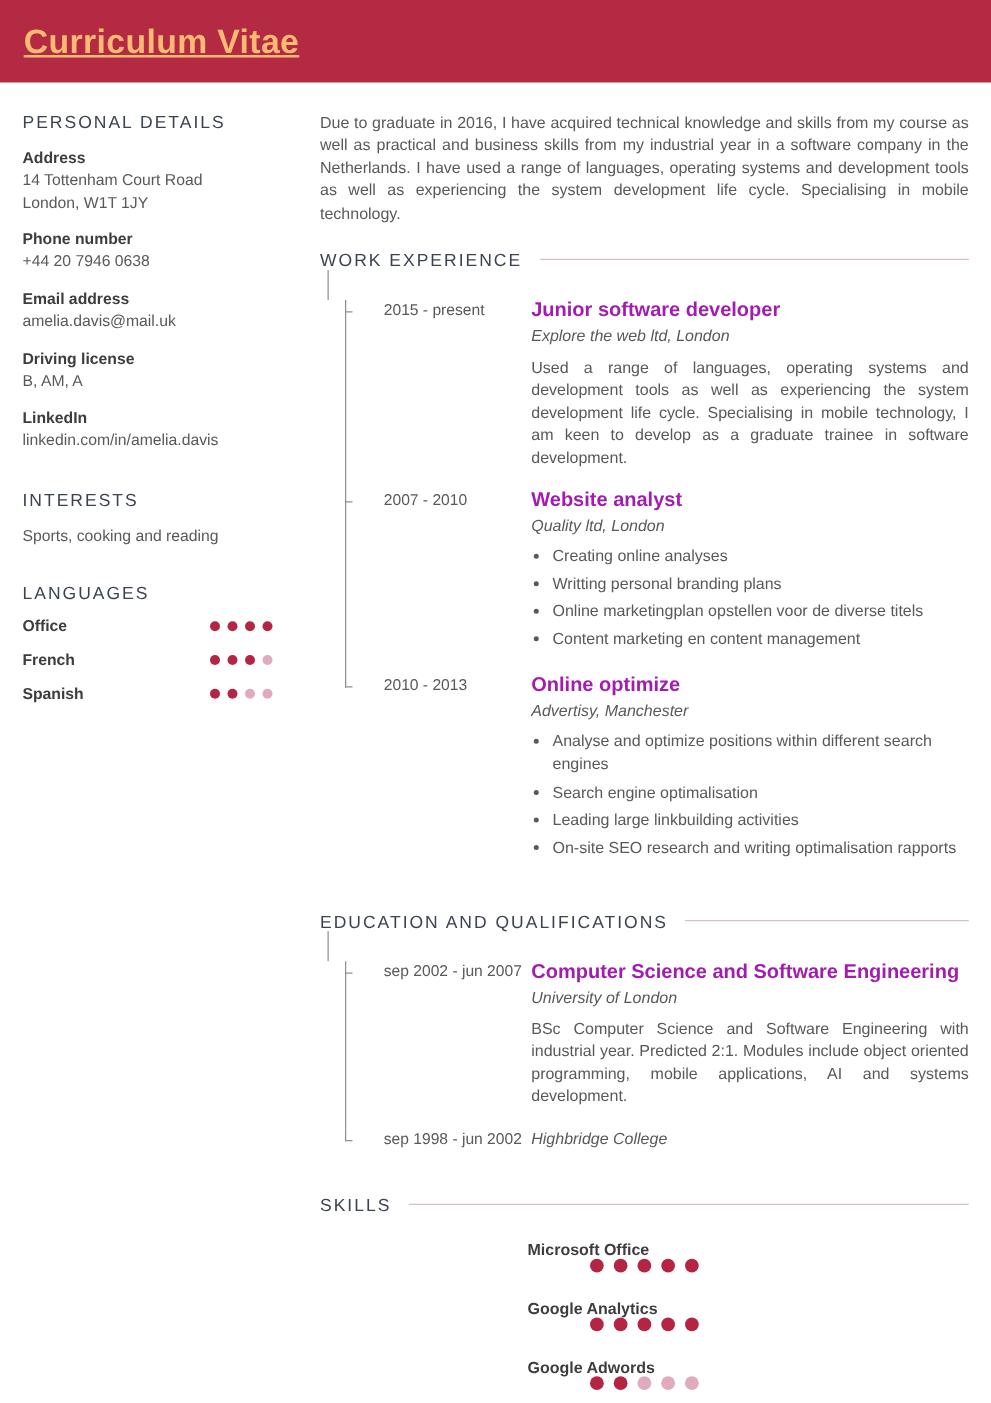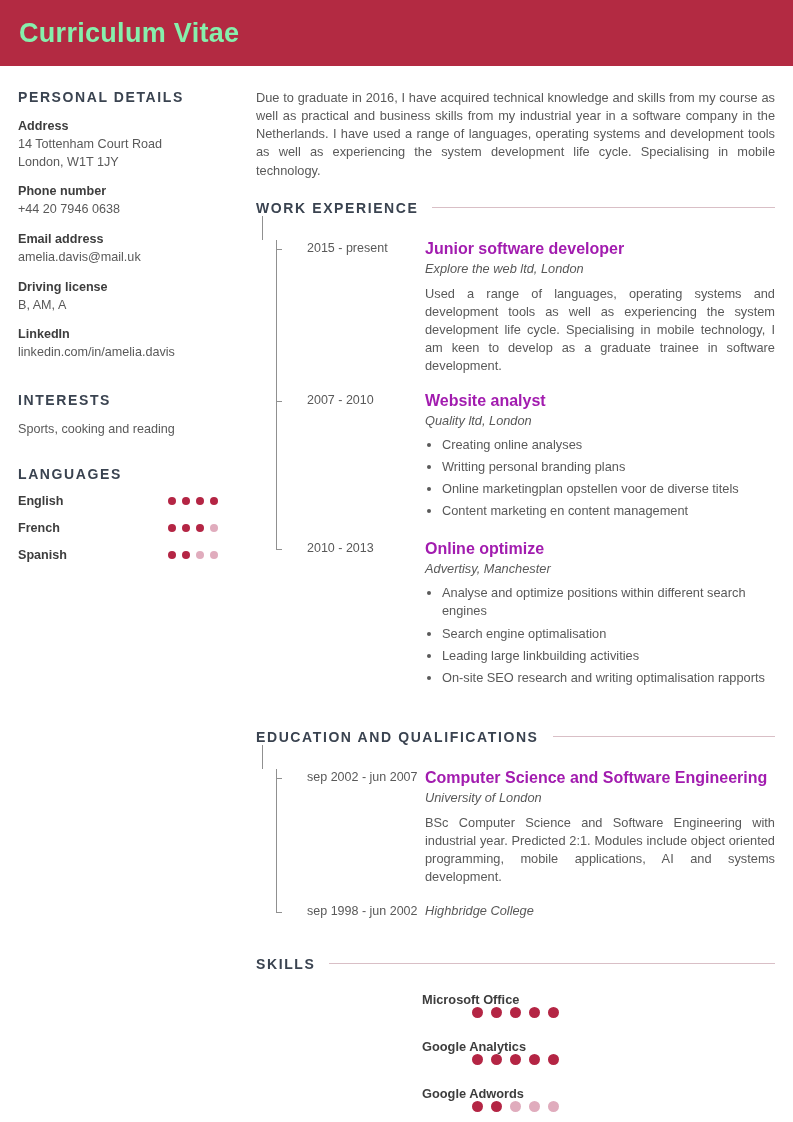--- a/index.html
+++ b/index.html
@@ -6,29 +6,29 @@
     --accent:#B32A42; --heading:#3A4350; --body:#595959; --label:#3D3D3D;
     --rail:#909090; --divider:#D9BFC6; --dot-filled:#B42544; --dot-empty:#E0ACBD;
   }
   *{box-sizing:border-box;}
   html,body{margin:0;padding:0;background:#fff;}
   body{font-family:"Liberation Sans",sans-serif;}
   .page{width:793px;height:1122px;background:#ffffff;overflow:hidden;position:relative;}
 
   
   .header{height:66px;background:var(--accent);display:flex;align-items:center;padding:0 19px;}
-  .header h1{margin:0;color:#86efac;font-size:27px;font-weight:700;letter-spacing:.3px;}
+  .header h1{margin:0;color:#fdba74;font-size:27px;font-weight:700;letter-spacing:.3px;text-decoration:underline;}
 
   
   .content{display:flex;padding:23px 18px 0 18px;gap:38px;}
   .sidebar{width:200px;flex-shrink:0;}
   .main{flex:1;min-width:0;}
 
   
-  h2.sec{margin:0;color:var(--heading);font-size:14px;font-weight:700;letter-spacing:1.6px;white-space:nowrap;}
+  h2.sec{margin:0;color:var(--heading);font-size:14px;font-weight:400;letter-spacing:1.6px;white-space:nowrap;}
   .section-heading{display:flex;align-items:center;margin-top:22px;}
   .section-heading.first{margin-top:0;align-items:center;}
   .section-heading .rule{flex:1;height:1px;background:var(--divider);margin-left:14px;}
 
   
   .sb-block{margin-top:30px;}
   .pd-wrap{margin-top:14px;}
   .pd-field{margin-bottom:13px;}
   .pd-label{font-weight:700;color:var(--label);font-size:12.6px;margin-bottom:3px;}
   .pd-value{color:var(--body);font-size:12.6px;line-height:1.4;white-space:pre-line;}
@@ -109,21 +109,21 @@
 
       <div class="sb-block">
         <h2 class="sec">INTERESTS</h2>
         <p class="interests-text">Sports, cooking and reading</p>
       </div>
 
       <div class="sb-block">
         <h2 class="sec">LANGUAGES</h2>
         <div class="lang-wrap" id="lang-rows">
             <div class="lang-row">
-              <span class="lang-name">English</span>
+              <span class="lang-name">Office</span>
               <span class="dots">
                 <span class="dot filled"></span>
                 <span class="dot filled"></span>
                 <span class="dot filled"></span>
                 <span class="dot filled"></span>
               </span>
             </div>
             <div class="lang-row">
               <span class="lang-name">French</span>
               <span class="dots">

